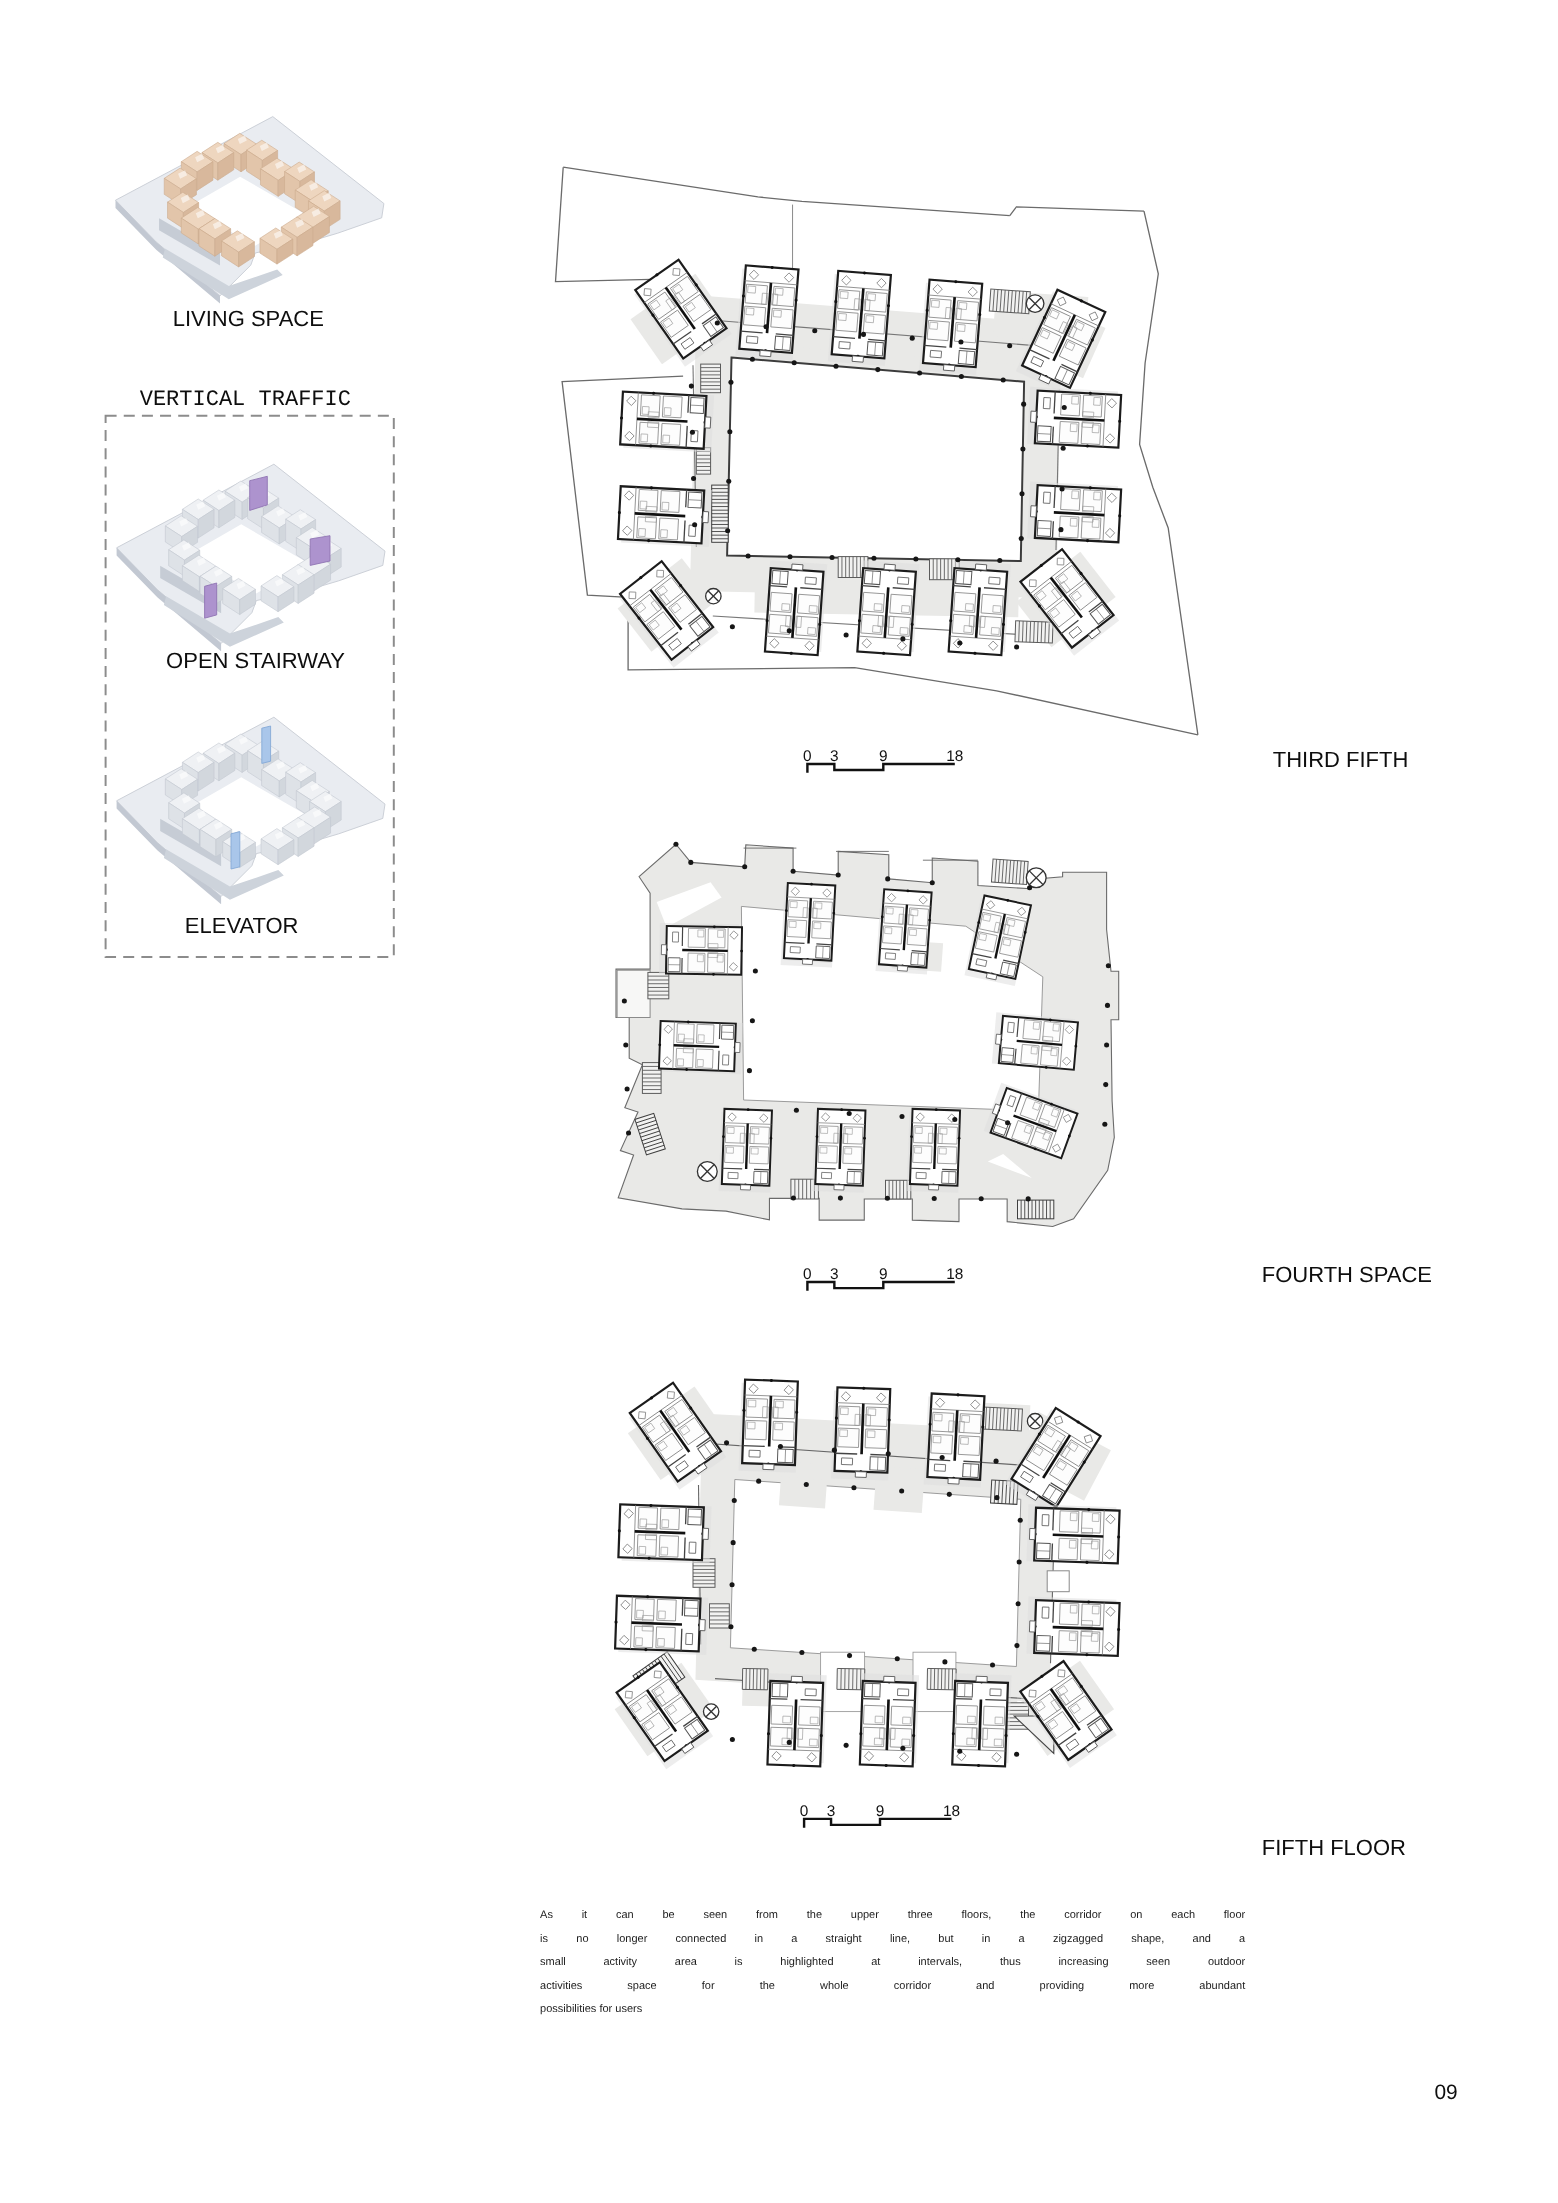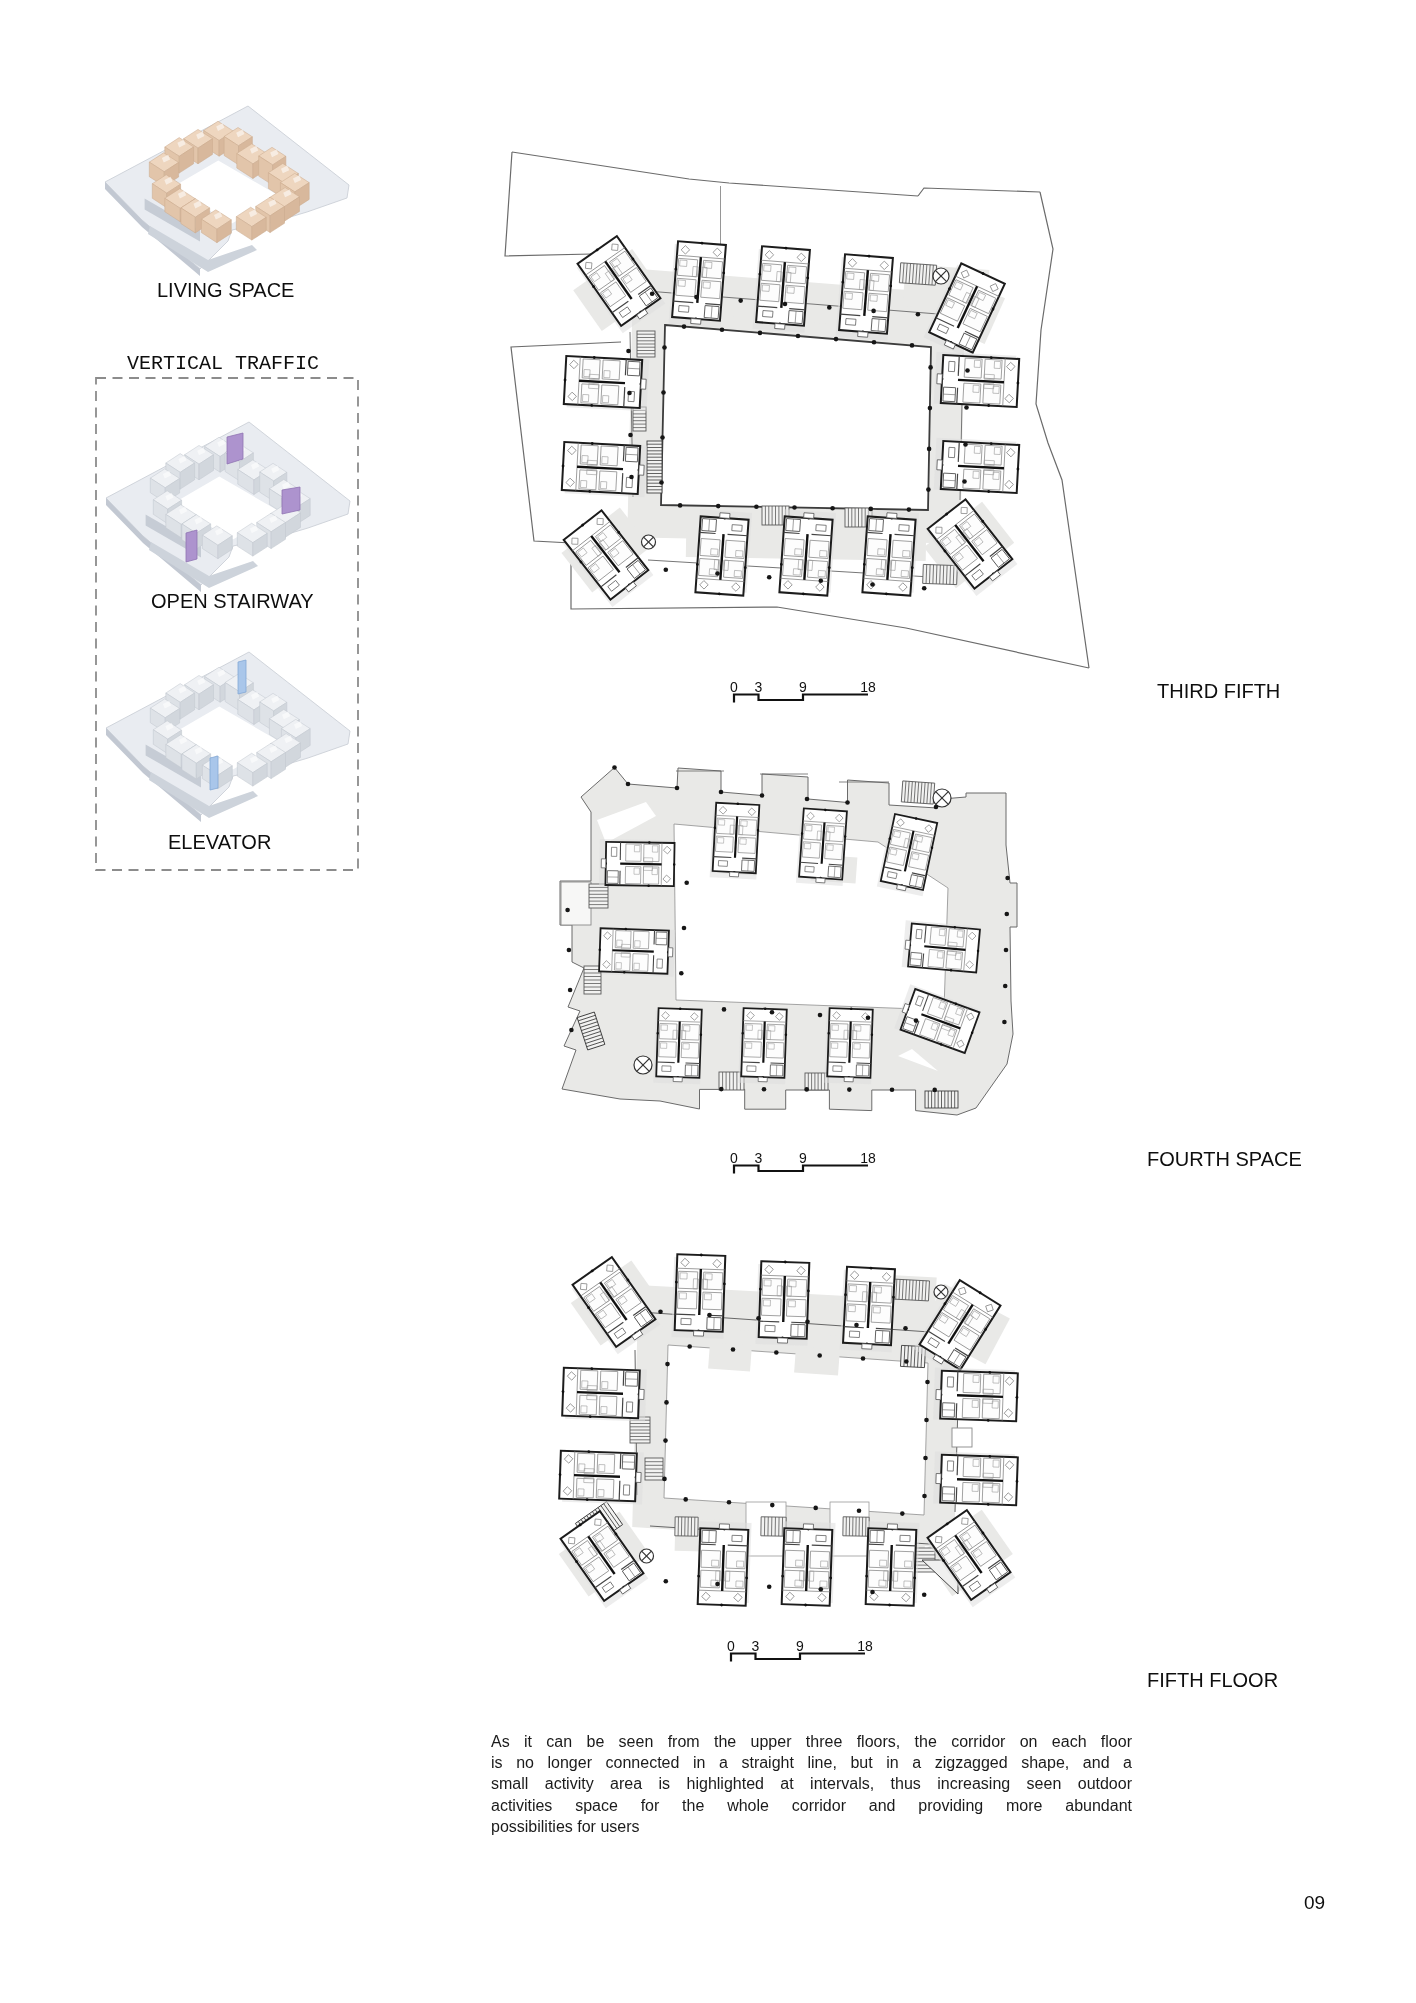--- a/index.html
+++ b/index.html
@@ -1,16 +1,16 @@
 <!DOCTYPE html>
 <html><head><meta charset="utf-8"><style>
 html,body{margin:0;padding:0;background:#fff;}
 body{width:1416px;height:2003px;position:relative;font-family:"Liberation Sans",sans-serif;}
 .lbl{position:absolute;color:#0e0e0e;font-size:20px;white-space:nowrap;}
-.para{position:absolute;left:491px;top:1731px;width:641px;font-size:16px;line-height:21.2px;color:#1b1b1b;}
+.para{position:absolute;left:491px;top:1731px;width:641px;font-size:10px;line-height:21.2px;color:#1b1b1b;}
 .para div{text-align:justify;text-align-last:justify;}
 .para div.last{text-align:left;text-align-last:left;}
 </style></head><body>
 <svg width="1416" height="2003" viewBox="0 0 1416 2003" style="position:absolute;left:0;top:0">
 <defs>
       <g id="unitA">
 <rect x="-27" y="-35" width="52" height="80" fill="#dedede" opacity="0.55"></rect>
 <rect x="-24" y="-38" width="48" height="76" fill="#ffffff" stroke="#1c1c1c" stroke-width="2"></rect>
 <line x1="-24" y1="-24" x2="24" y2="-24" stroke="#777" stroke-width="0.7"></line>
 <rect x="-19" y="-33" width="6" height="6" fill="#fff" stroke="#8a8a8a" stroke-width="0.8" transform="rotate(40 -16 -30)"></rect>

